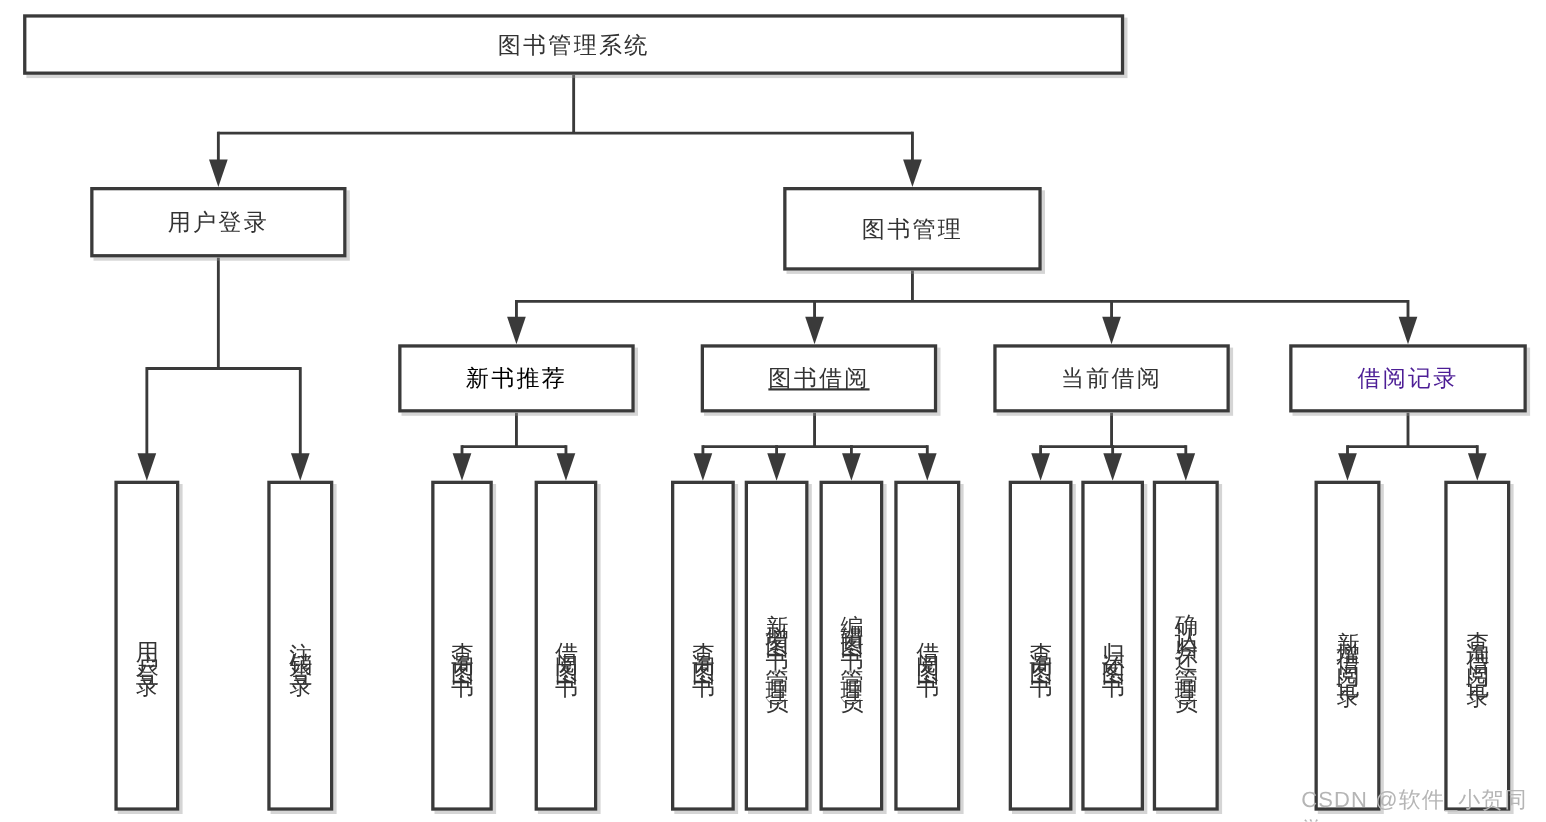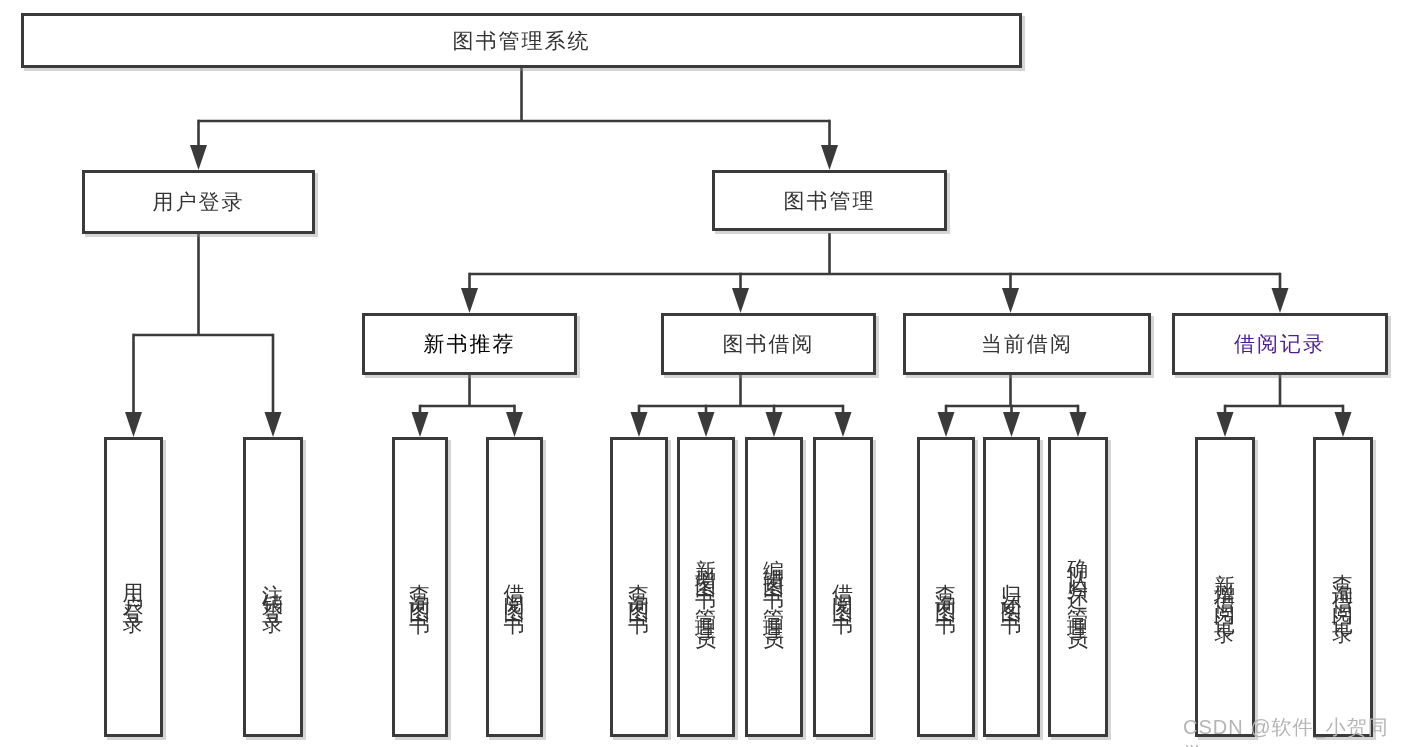--- a/index.html
+++ b/index.html
@@ -110,24 +110,24 @@
       <line x1="1280" y1="375" x2="1280" y2="406" stroke="#3a3a3a" stroke-width="2.6"></line>
       <line x1="1225" y1="406" x2="1343" y2="406" stroke="#3a3a3a" stroke-width="2.6"></line>
       <line x1="1225" y1="404.7" x2="1225" y2="418" stroke="#3a3a3a" stroke-width="2.6"></line>
       <polygon points="1216.5,412 1233.5,412 1225,437" fill="#3a3a3a"></polygon>
       <line x1="1343" y1="404.7" x2="1343" y2="418" stroke="#3a3a3a" stroke-width="2.6"></line>
       <polygon points="1334.5,412 1351.5,412 1343,437" fill="#3a3a3a"></polygon>
     </svg>
   <div id="nodes">
       <div class="box" style="left: 21px; top: 13px; width: 1001px; height: 55px; border-color: rgb(58, 58, 58); color: rgb(51, 51, 51);">图书管理系统</div>
       <div class="box" style="left: 82px; top: 170px; width: 233px; height: 64px; border-color: rgb(58, 58, 58); color: rgb(51, 51, 51);">用户登录</div>
-      <div class="box" style="left: 712px; top: 170px; width: 235px; height: 61px; border-color: rgb(58, 58, 58); color: rgb(51, 51, 51);">图书管理</div>
+      <div class="box" style="left: 712px; top: 170px; width: 235px; height: 76px; border-color: rgb(58, 58, 58); color: rgb(51, 51, 51);">图书管理</div>
       <div class="box" style="left: 362px; top: 313px; width: 215px; height: 62px; border-color: rgb(58, 58, 58); color: #000000;">新书推荐</div>
-      <div class="box" style="left: 661px; top: 313px; width: 215px; height: 62px; border-color: rgb(58, 58, 58); color: rgb(51, 51, 51);">图书借阅</div>
-      <div class="box" style="left: 903px; top: 313px; width: 248px; height: 62px; border-color: rgb(58, 58, 58); color: rgb(51, 51, 51);">当前借阅</div>
+      <div class="box" style="left: 637px; top: 313px; width: 215px; height: 62px; border-color: rgb(58, 58, 58); color: rgb(51, 51, 51); text-decoration: underline;">图书借阅</div>
+      <div class="box" style="left: 903px; top: 313px; width: 215px; height: 62px; border-color: rgb(58, 58, 58); color: rgb(51, 51, 51);">当前借阅</div>
       <div class="box" style="left: 1172px; top: 313px; width: 216px; height: 62px; border-color: rgb(58, 58, 58); color: #4c1d95;">借阅记录</div>
       <div class="box v" style="left: 104px; top: 437px; width: 59px; height: 300px; border-color: rgb(58, 58, 58); color: rgb(51, 51, 51);">用户登录</div>
       <div class="box v" style="left: 243px; top: 437px; width: 60px; height: 300px; border-color: rgb(58, 58, 58); color: rgb(51, 51, 51);">注销登录</div>
       <div class="box v" style="left: 392px; top: 437px; width: 56px; height: 300px; border-color: rgb(58, 58, 58); color: rgb(51, 51, 51);">查询图书</div>
       <div class="box v" style="left: 486px; top: 437px; width: 57px; height: 300px; border-color: rgb(58, 58, 58); color: rgb(51, 51, 51);">借阅图书</div>
       <div class="box v" style="left: 610px; top: 437px; width: 58px; height: 300px; border-color: rgb(58, 58, 58); color: rgb(51, 51, 51);">查询图书</div>
       <div class="box v" style="left: 677px; top: 437px; width: 58px; height: 300px; border-color: rgb(58, 58, 58); color: rgb(51, 51, 51);">新增图书（管理员）</div>
       <div class="box v" style="left: 745px; top: 437px; width: 58px; height: 300px; border-color: rgb(58, 58, 58); color: rgb(51, 51, 51);">编辑图书（管理员）</div>
       <div class="box v" style="left: 813px; top: 437px; width: 60px; height: 300px; border-color: rgb(58, 58, 58); color: rgb(51, 51, 51);">借阅图书</div>
       <div class="box v" style="left: 917px; top: 437px; width: 58px; height: 300px; border-color: rgb(58, 58, 58); color: rgb(51, 51, 51);">查询图书</div>

